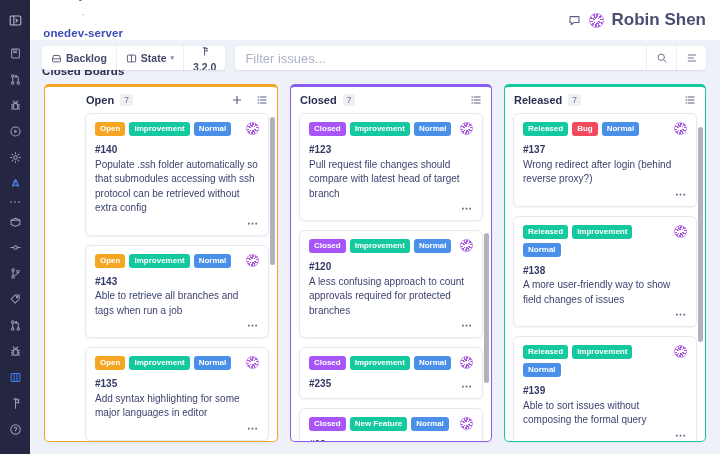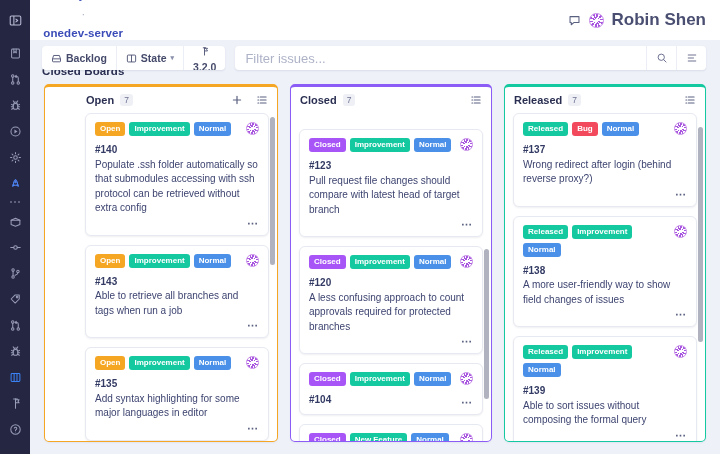--- a/index.html
+++ b/index.html
@@ -503,21 +503,21 @@
               </div>
               <div class="card-foot">
                 <span class="dots3">⋯</span>
               </div>
             </div>
           </div>
         </div>
         <div class="col-scroll" style="top: 4px; height: 148px;"></div>
       </div>
     </div>
-    <div class="column" style="border-color: rgb(139, 92, 246); gap: 16px;">
+    <div class="column" style="border-color: rgb(139, 92, 246);">
       <div class="col-head">
         <span class="col-title">Closed</span>
         <span class="col-count">7</span>
         <span class="col-head-spacer"></span>
         <span class="col-act" style="margin-left:7px">
           <svg width="12" height="12" viewBox="0 0 16 16" fill="none" stroke="currentColor" stroke-width="1.35" stroke-linecap="round">
             <line x1="2.5" y1="4" x2="3.6" y2="4"></line>
             <line x1="5.6" y1="4" x2="13.5" y2="4"></line>
             <line x1="2.5" y1="8" x2="3.6" y2="8"></line>
             <line x1="5.6" y1="8" x2="13.5" y2="8"></line>
@@ -566,21 +566,21 @@
             <div class="card">
               <div class="card-top">
                 <div class="badges">
                   <span class="badge" style="background:#a855f7">Closed</span>
                   <span class="badge" style="background:#14c8a0">Improvement</span>
                   <span class="badge" style="background:#4a90e8">Normal</span>
                 </div>
                 <span class="avatar sm"></span>
               </div>
               <div class="card-body inline">
-                <span class="card-id">#104</span>
+                <span class="card-id">#235</span>
               </div>
               <div class="card-foot">
                 <span class="dots3">⋯</span>
               </div>
             </div>
             <div class="card">
               <div class="card-top">
                 <div class="badges">
                   <span class="badge" style="background:#a855f7">Closed</span>
                   <span class="badge" style="background:#14c8a0">New Feature</span>

